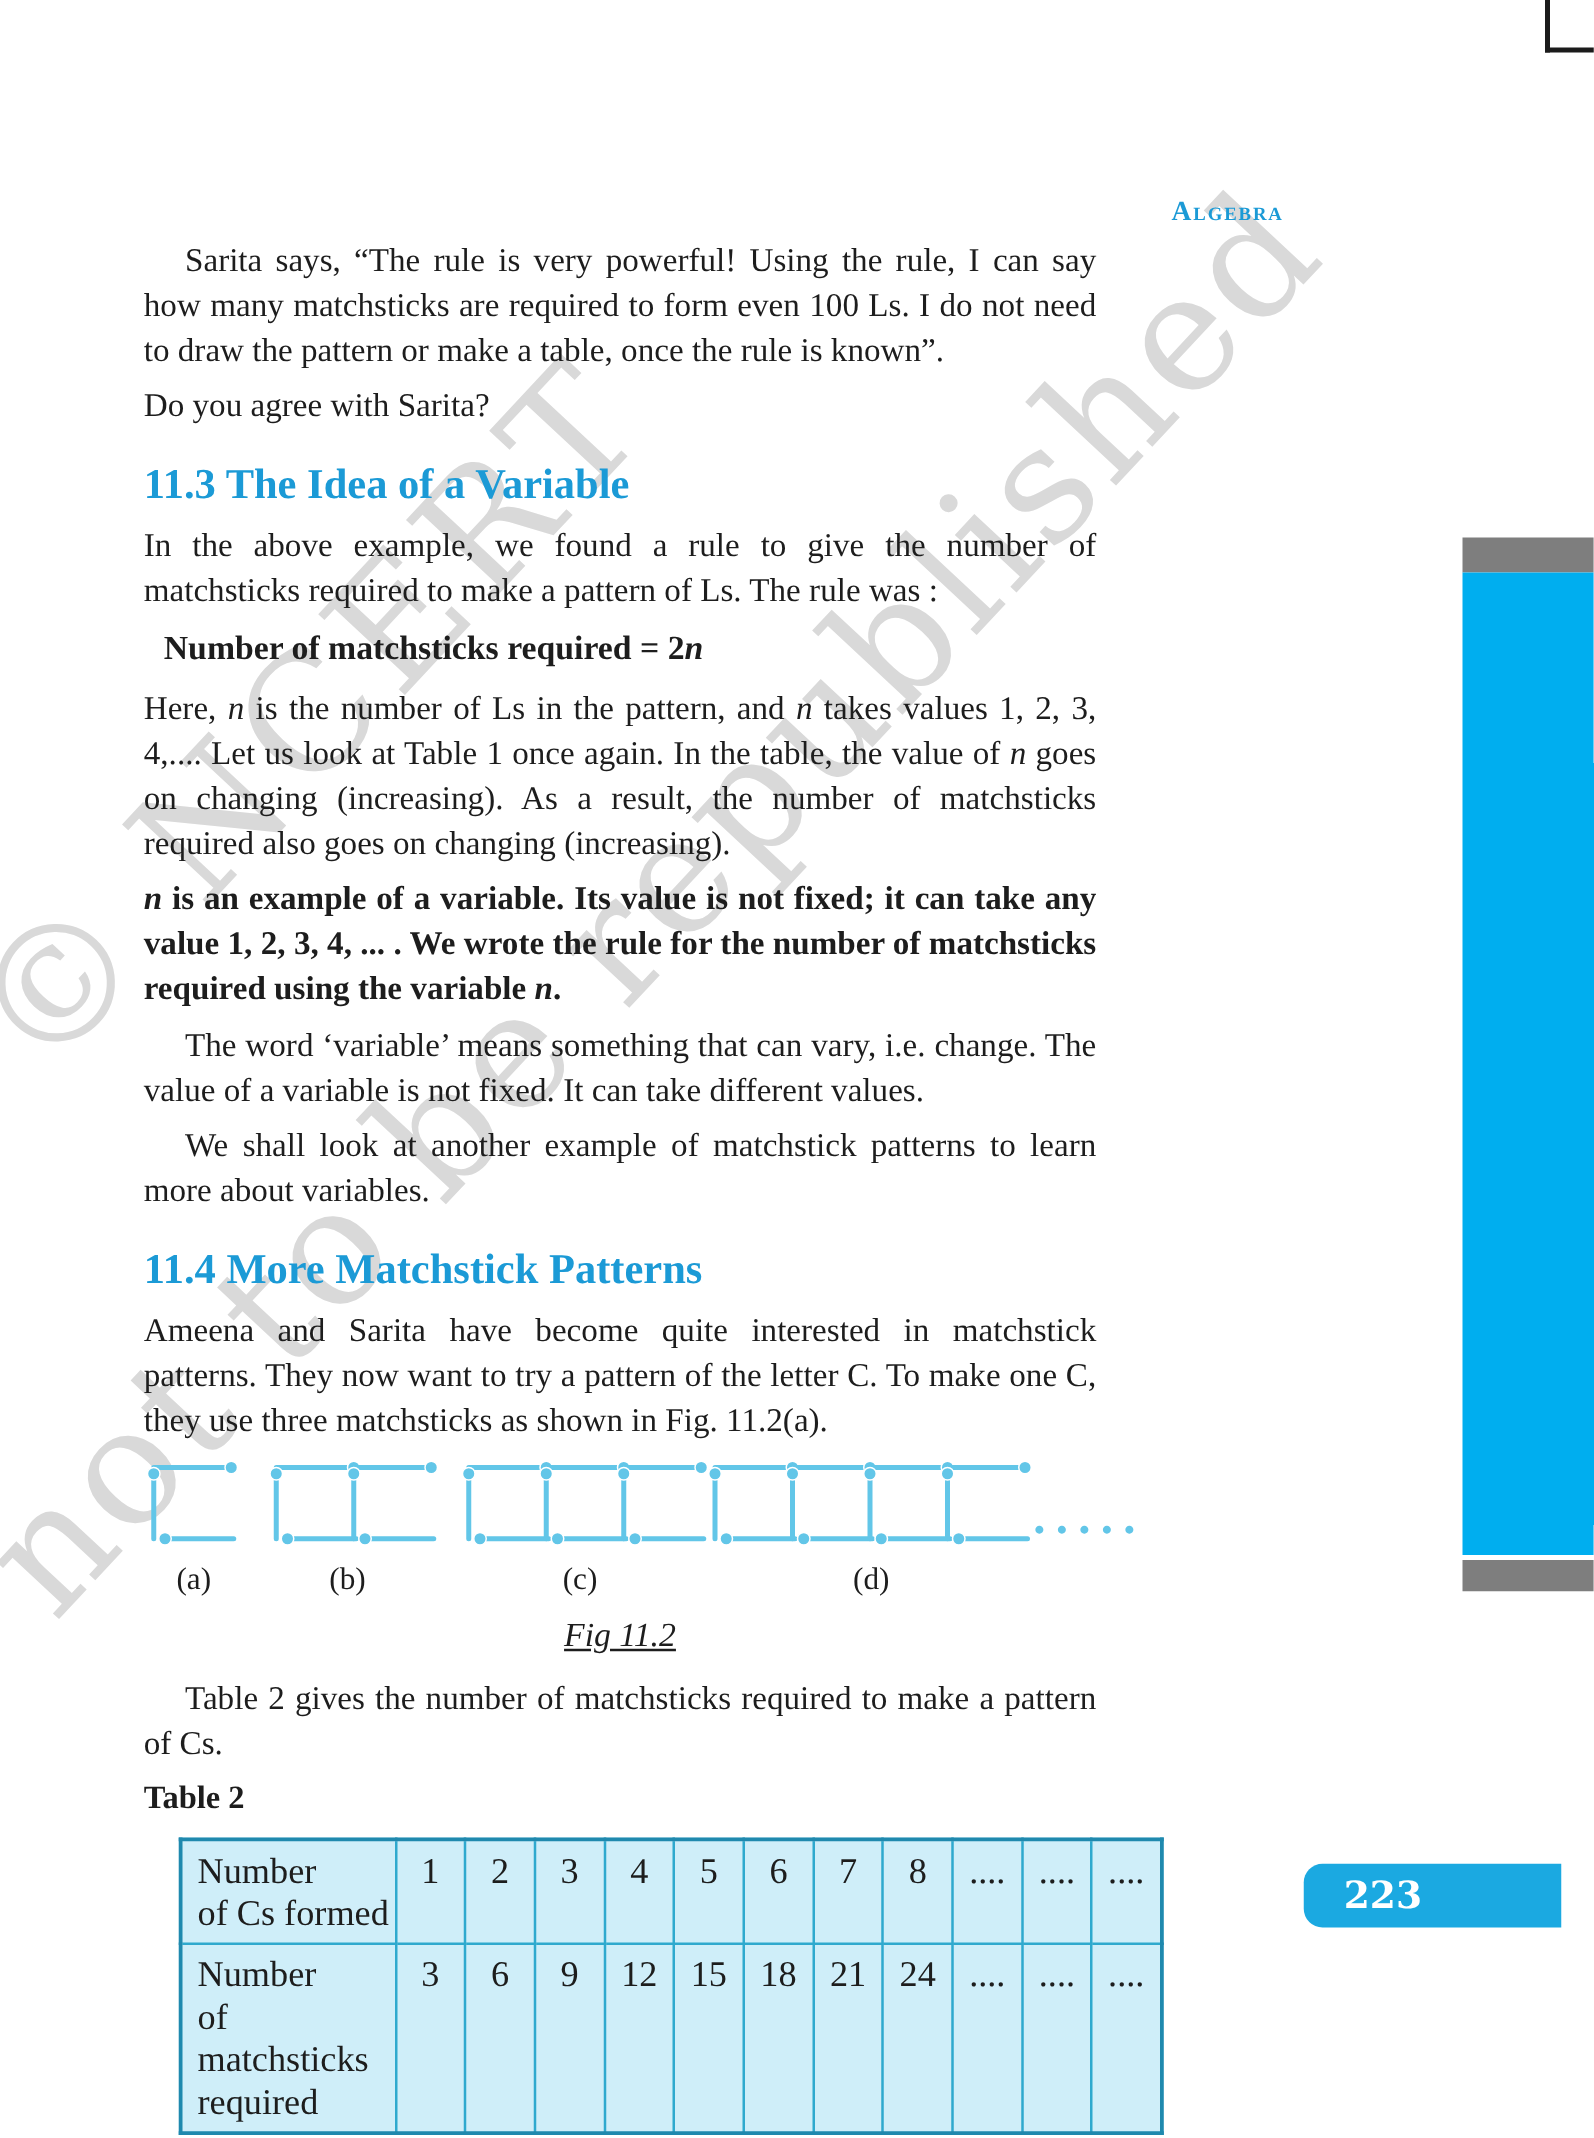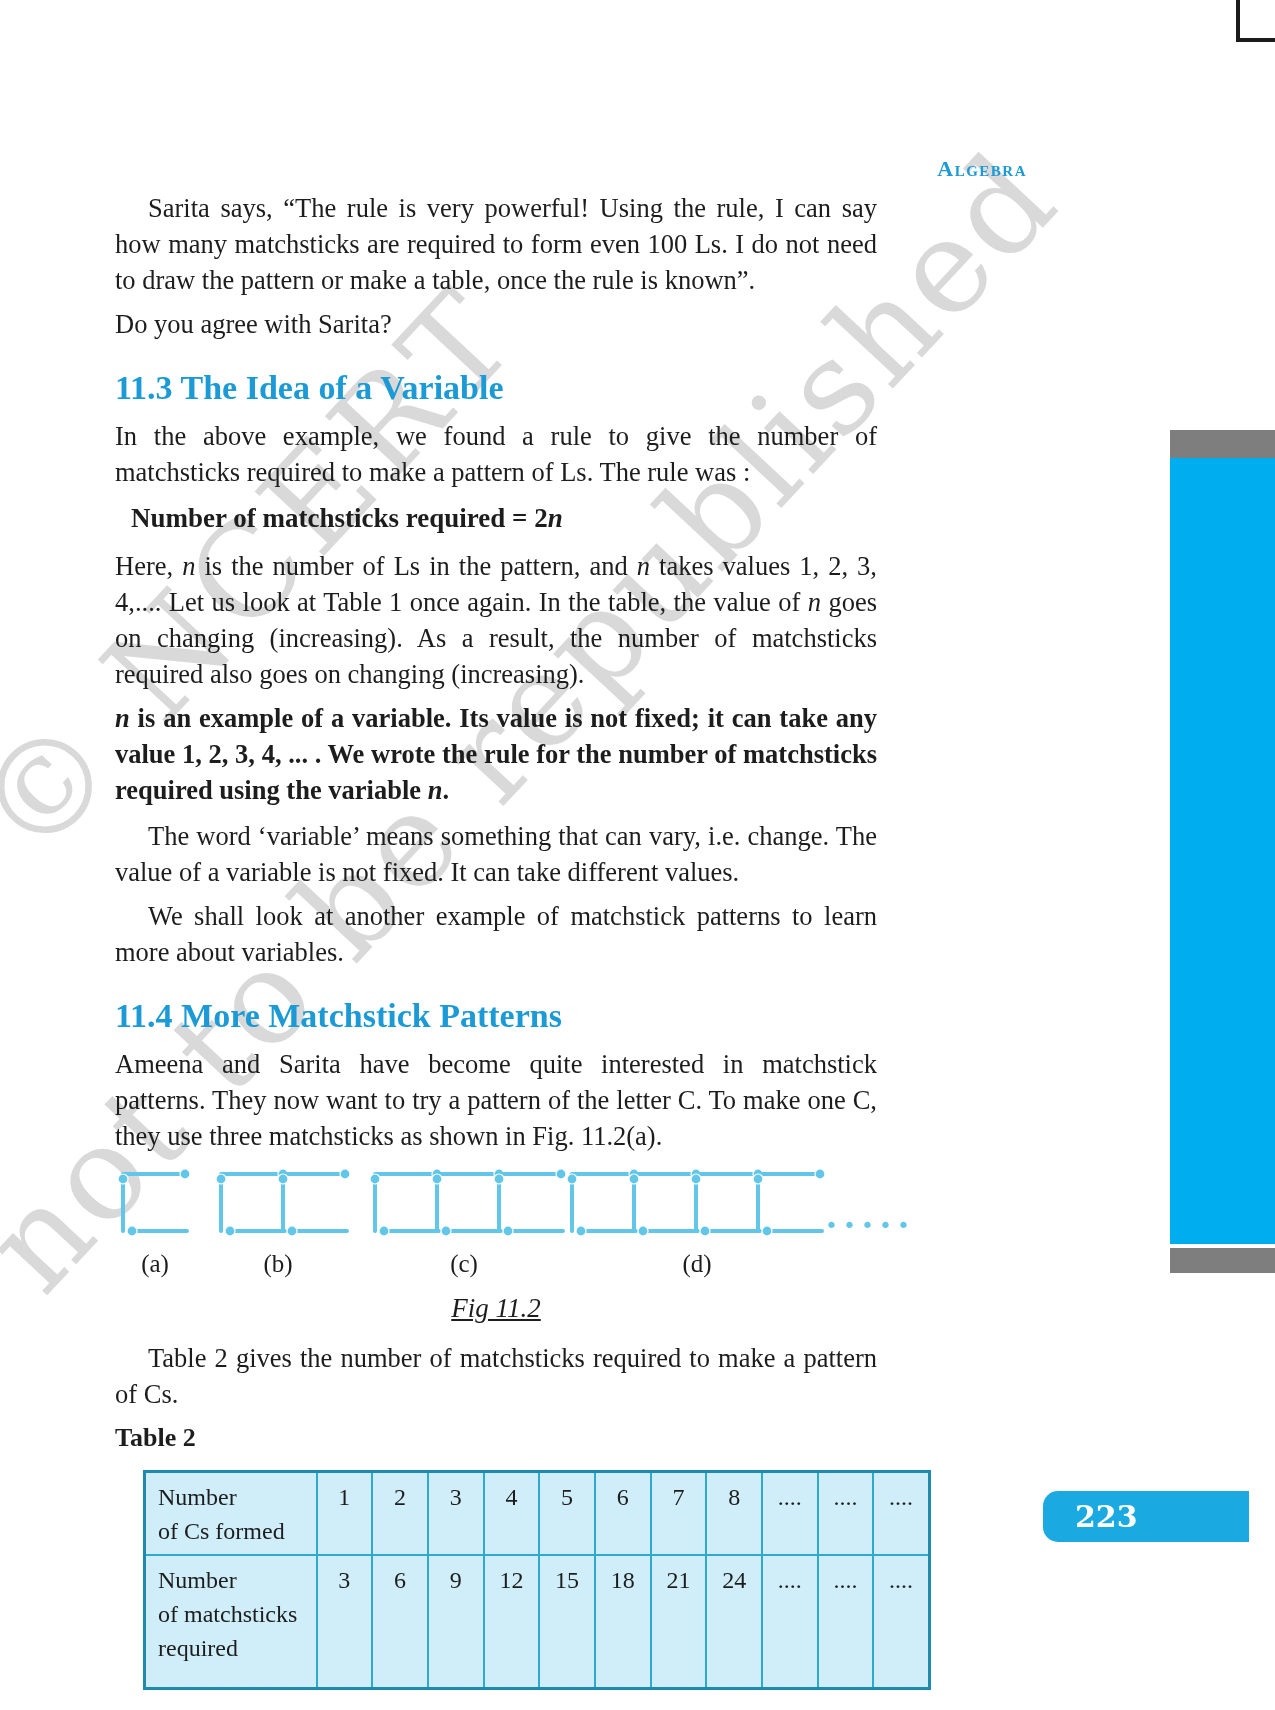--- a/index.html
+++ b/index.html
@@ -80,21 +80,21 @@
   
   .table-title { text-align:left; font-weight:bold; font-size:26px; margin:4px 0 14px; }
   table.t2 {
     border-collapse:collapse; margin-left:28px; width:785px;
     background:var(--table-background); table-layout:fixed;
     border:3px solid #1f89ae;
   }
   table.t2 td {
     border:2px solid var(--table-border);
     vertical-align:top; text-align:center;
-    font-size:24px; line-height:34px; padding:7px 2px 6px;
+    font-size:29px; line-height:34px; padding:7px 2px 6px;
   }
   table.t2 td.rowhead {
     text-align:left; padding-left:12px; white-space:pre-line; width:168px;
   }
   table.t2 tr.r1 td { height:62px; }
   table.t2 tr.r2 td { height:118px; }
 
   
   .footer-year {
     position:absolute; left:0; top:1612px; width:1216px; text-align:center;

